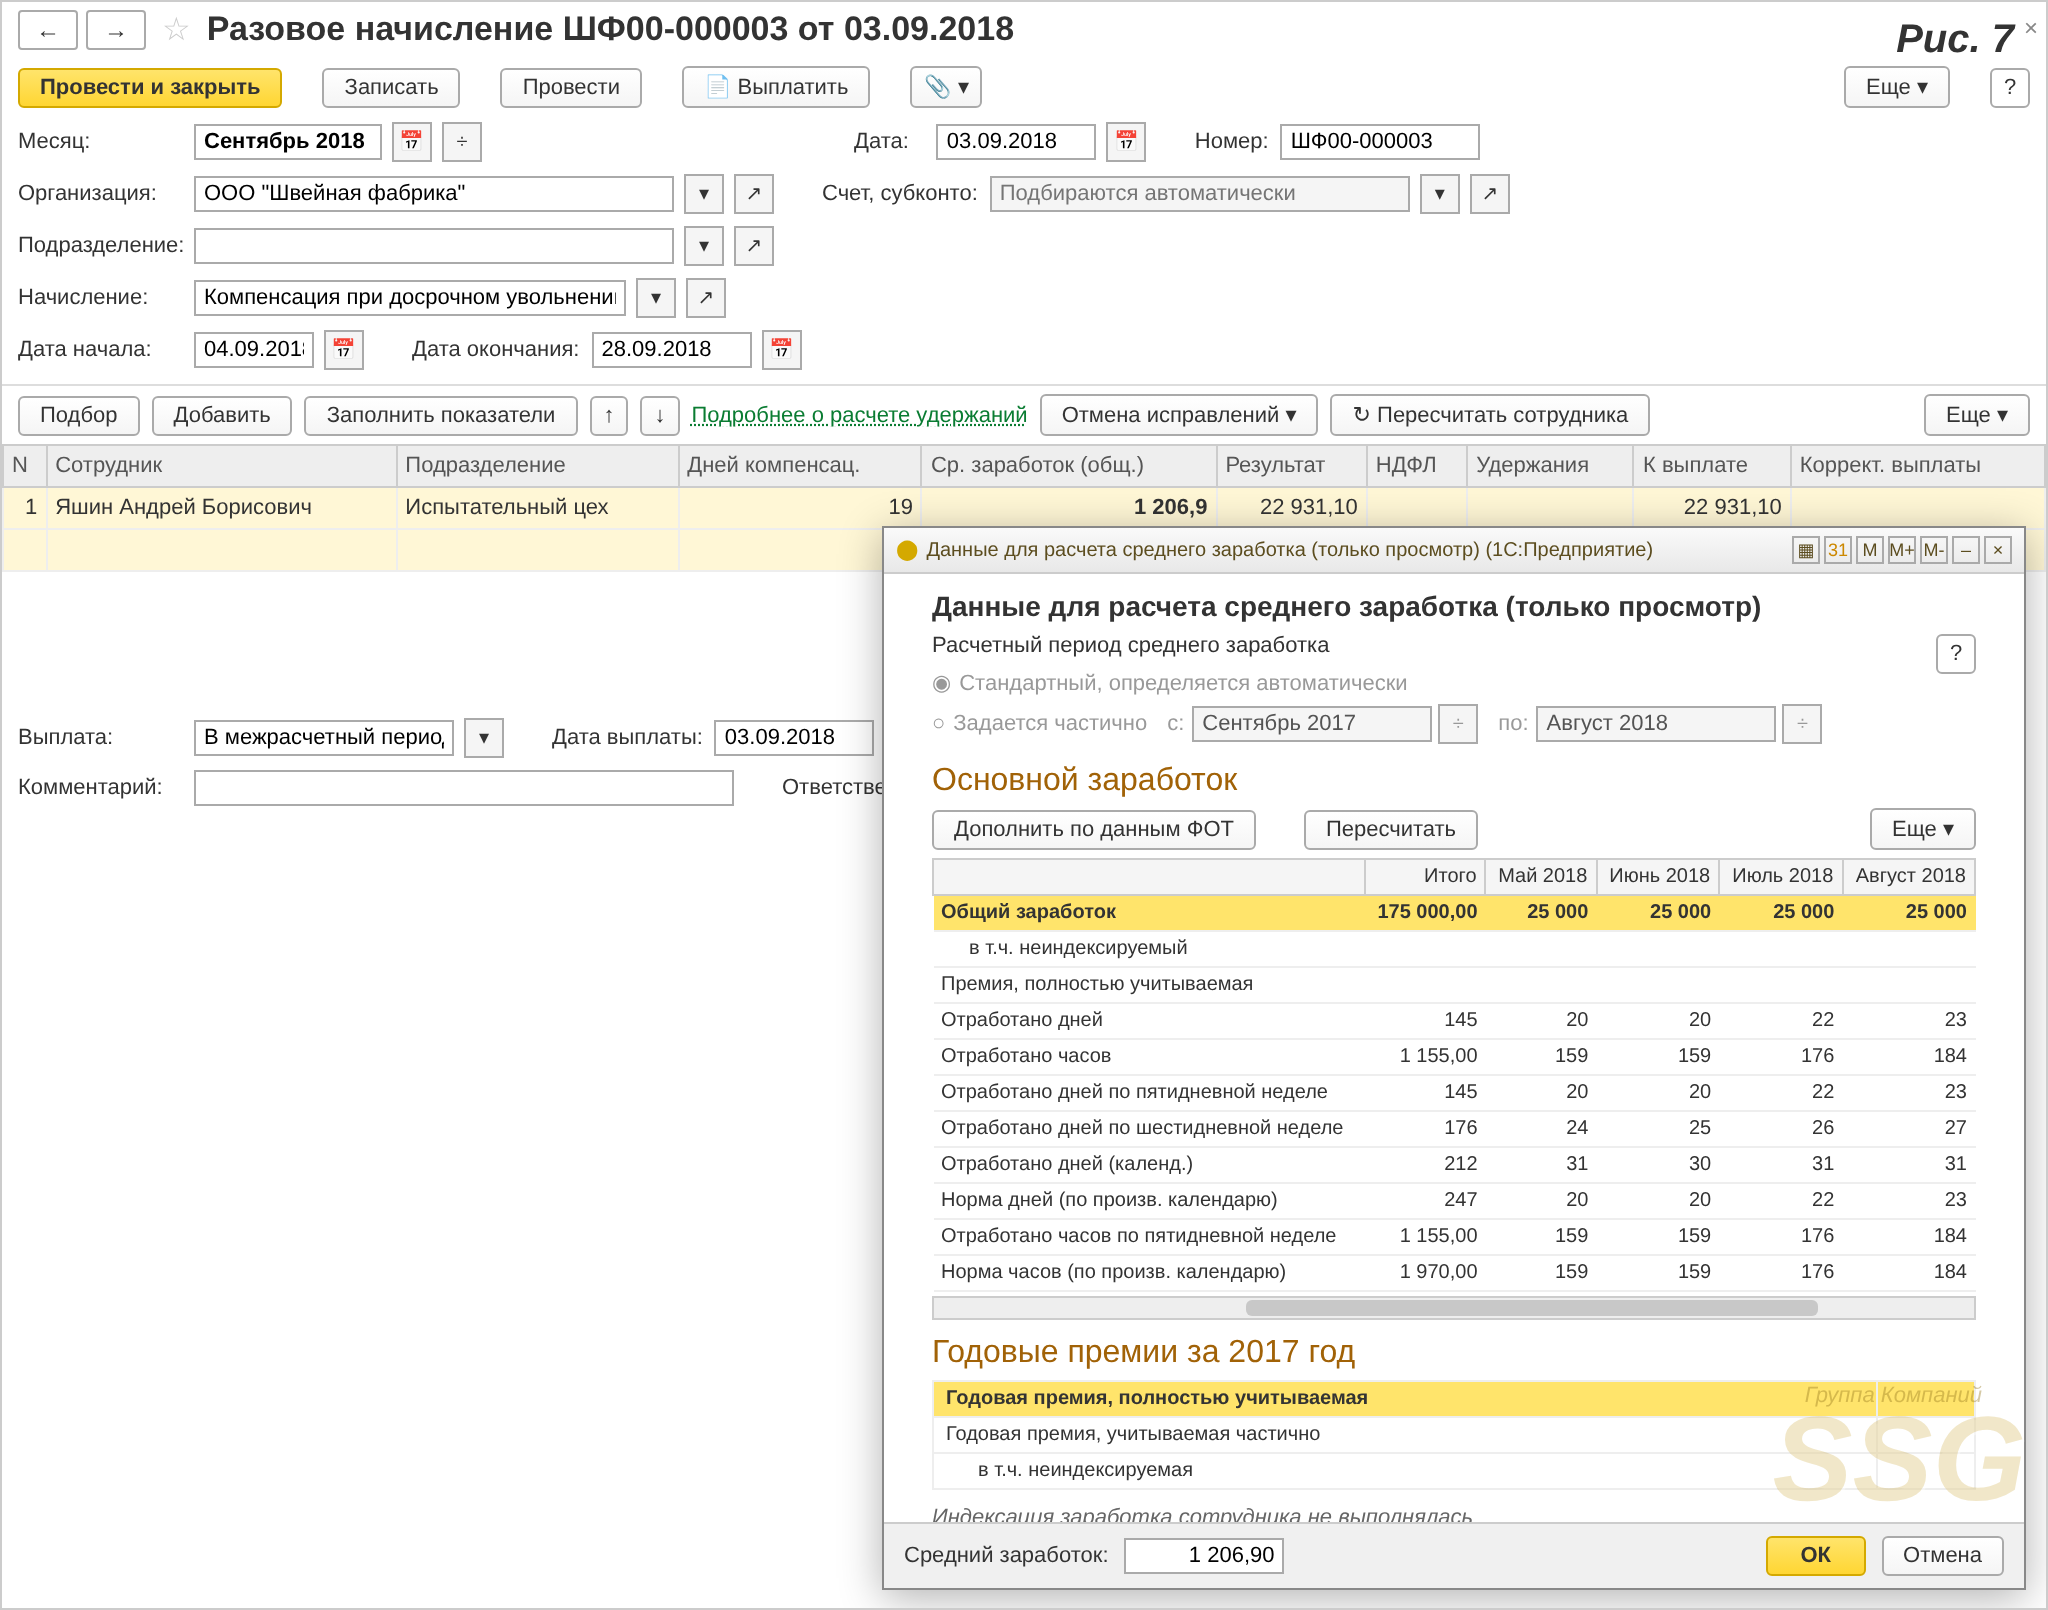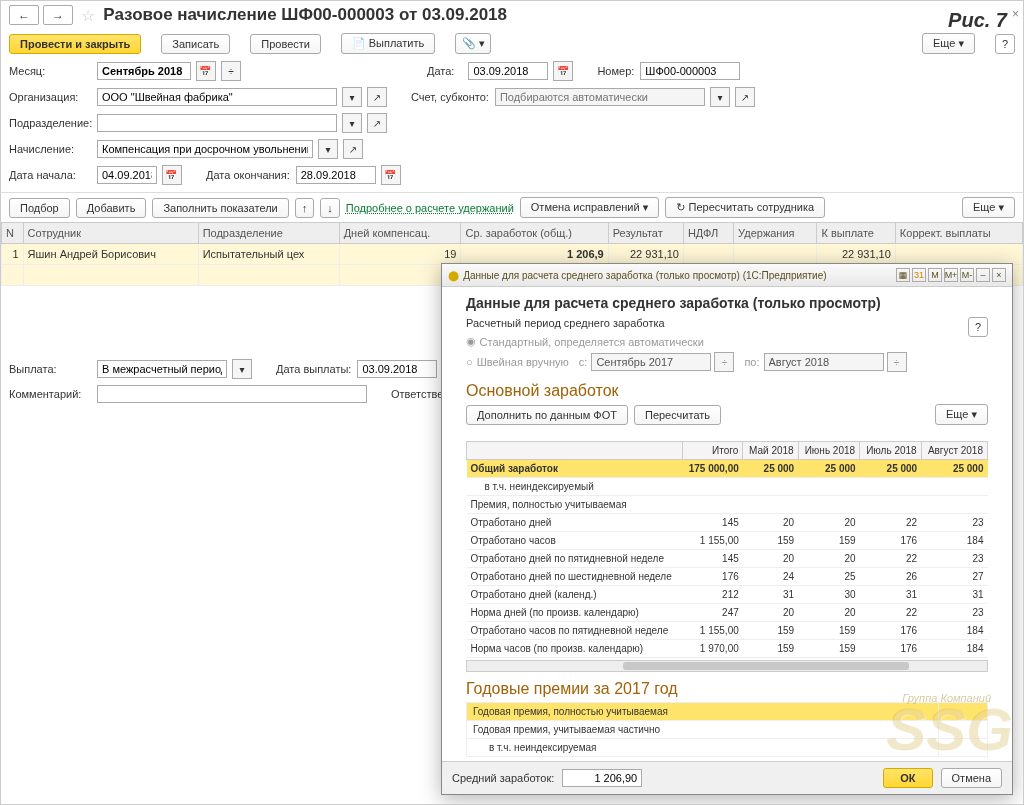--- a/index.html
+++ b/index.html
@@ -29,33 +29,33 @@
 .podlink{color:#0a7c32;border:2px solid #1fa8b5;padding:2px 12px;text-decoration:underline;cursor:pointer;display:inline-block;background:#fff7d6}
 .modal{position:absolute;left:440px;top:262px;width:570px;height:530px;background:#fff;border:1px solid #888;box-shadow:0 4px 20px rgba(0,0,0,0.3)}
 .m-title{background:linear-gradient(#fafafa,#e8e8e8);border-bottom:1px solid #ccc;padding:4px 6px;font-size:10px;color:#5c4d1f;display:flex;align-items:center;gap:4px}
 .m-title-icons{margin-left:auto;display:flex;gap:2px;align-items:center}
 .m-sq{width:12px;height:12px;border:1px solid #aaa;font-size:9px;display:flex;align-items:center;justify-content:center}
 .m-body{padding:8px 24px}
 .m-heading{font-size:14px;font-weight:bold;margin-bottom:6px}
 .m-sub{font-size:11px;color:#333;margin-bottom:4px}
 .m-radio{color:#999;font-size:11px;padding:2px 0;display:flex;align-items:center;gap:4px}
 .m-section{color:#a16207;font-size:16px;margin:8px 0 4px 0}
-.m-tbar{display:flex;gap:6px;align-items:center;margin-bottom:16px}
+.m-tbar{display:flex;gap:24px;align-items:center;margin-bottom:4px}
 .mtable{width:100%;border-collapse:collapse;font-size:10px}
 .mtable th{border:1px solid #ccc;background:#f5f5f5;padding:3px 4px;text-align:right;font-weight:normal}
 .mtable th:first-child{text-align:left}
 .mtable td{border-bottom:1px solid #eee;padding:3px 4px;text-align:right}
 .mtable td:first-child{text-align:left}
 .mtable tr.hl td{background:#ffe46b;font-weight:bold}
 .mtable tr.sub td:first-child{padding-left:18px;font-size:10px}
 .scrollx{height:10px;background:#eee;border:1px solid #ccc;margin-top:2px;position:relative}
 .scrollx::after{content:"";position:absolute;left:30%;width:55%;top:1px;bottom:1px;background:#c8c8c8;border-radius:3px}
 .ytable{width:100%;border-collapse:collapse;font-size:10px;border:1px solid #ccc}
 .ytable td{border:1px solid #eee;padding:3px 6px}
-.ytable tr.hl td{background:#ffe46b;font-weight:normal}
+.ytable tr.hl td{background:#ffe46b;font-weight:bold}
 .ytable tr.sub td{padding-left:22px}
 .m-note{font-style:italic;color:#666;margin:8px 0}
 .m-footer{position:absolute;left:0;right:0;bottom:0;background:#f0f0f0;border-top:1px solid #ccc;padding:6px 10px;display:flex;align-items:center;gap:8px}
 .m-footer .spacer{flex:1}
 .watermark{position:absolute;right:10px;bottom:40px;font-size:60px;font-weight:bold;color:rgba(200,160,40,0.25);font-style:italic;pointer-events:none;text-shadow:1px 1px 0 rgba(255,255,255,0.4)}
 .watermark-sm{position:absolute;right:32px;bottom:100px;font-size:11px;font-style:italic;color:rgba(150,120,30,0.4);pointer-events:none}
 .qmark{border:1px solid #aaa;width:18px;height:18px;border-radius:3px;display:inline-flex;align-items:center;justify-content:center;background:#fff;cursor:pointer}
 .disabled-area{background:#f5f5f5}
 input[type=checkbox]{margin:0 2px 0 0;vertical-align:middle}
 </style>
@@ -222,21 +222,21 @@
     <div class="m-body">
       <div class="m-heading">Данные для расчета среднего заработка (только просмотр)</div>
       <div style="float:right"><div class="qmark">?</div></div>
       <div class="m-sub">Расчетный период среднего заработка</div>
       <div class="m-radio">
           <span>◉</span>
           <span>Стандартный, определяется автоматически</span>
         </div>
       <div class="m-radio">
         <span>○</span>
-          <span>Швейная вручную</span>
+          <span>Задается частично</span>
         <span style="margin-left:6px">с:</span>
         <input class="input disabled-area" style="width: 120px;" disabled="" value="Сентябрь 2017">
         <span class="ibtn">÷</span>
         <span style="margin-left:6px">по:</span>
         <input class="input disabled-area" style="width: 120px;" disabled="" value="Август 2018">
         <span class="ibtn">÷</span>
       </div>
 
       <div class="m-section">Основной заработок</div>
       <div class="m-tbar">

